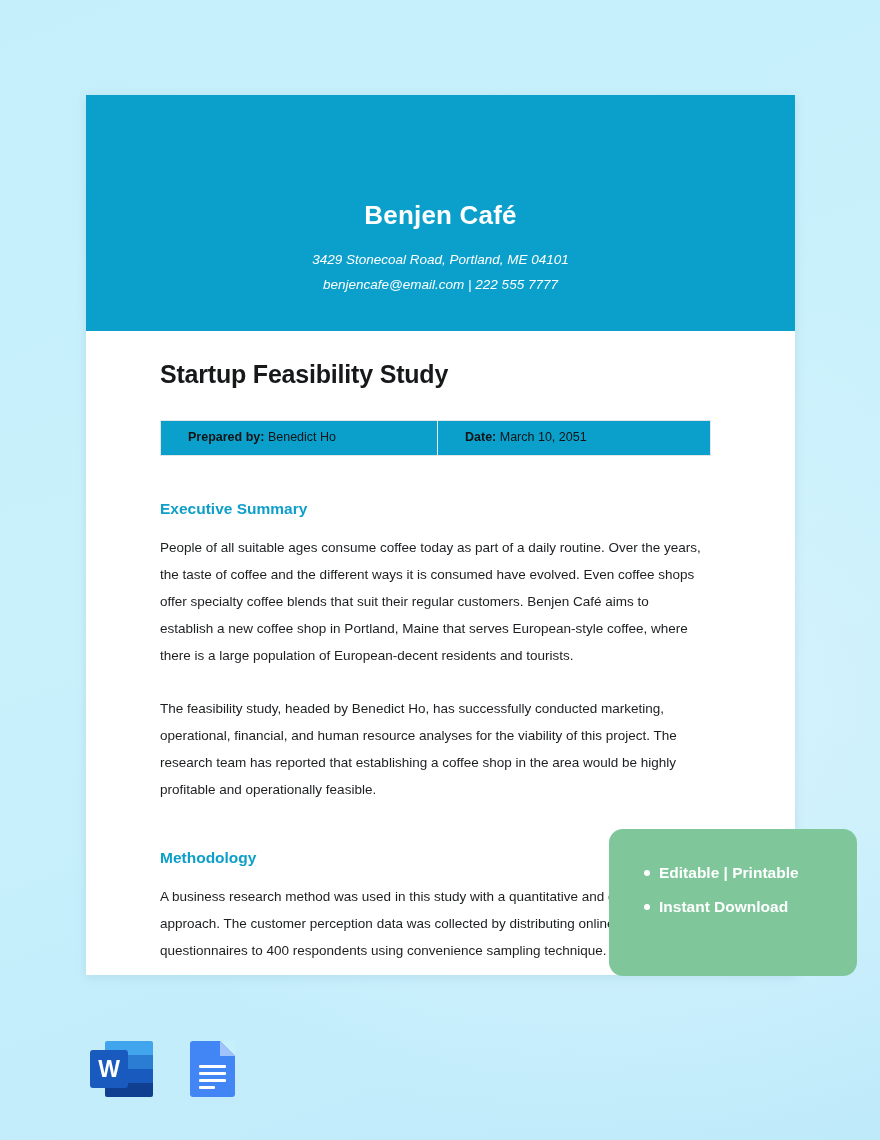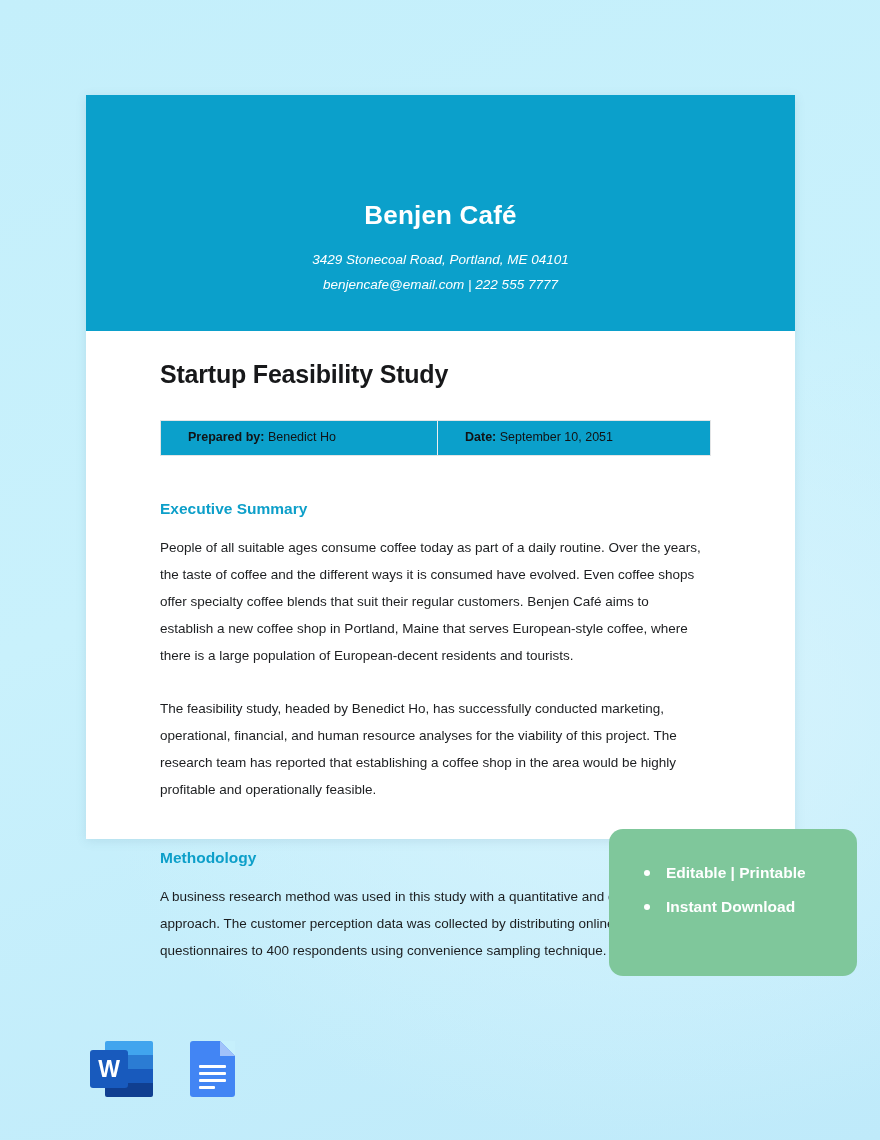--- a/index.html
+++ b/index.html
@@ -25,21 +25,21 @@
       linear-gradient(160deg, #c4effb 0%, #c9f1fc 45%, #bfeafa 100%);
     z-index: 0;
   }
 
   
   .doc-card {
     position: absolute;
     left: 86px;
     top: 95px;
     width: 709px;
-    height: 744px;
+    height: 880px;
     background: #ffffff;
     z-index: 1;
     box-shadow: 0 2px 10px rgba(60, 110, 130, 0.13);
   }
 
   .doc-header {
     height: 236px;
     background: #0ba0cb;
     display: flex;
     flex-direction: column;
@@ -143,21 +143,21 @@
     padding: 34px 0 0 35px;
   }
 
   .promo-item {
     color: #ffffff;
     font-size: 15.5px;
     font-weight: bold;
     line-height: 1.3;
     display: flex;
     align-items: center;
-    gap: 16px;
+    gap: 9px;
   }
 
   .promo-item + .promo-item {
     margin-top: 14px;
   }
 
   .promo-bullet {
     width: 6px;
     height: 6px;
     border-radius: 50%;
@@ -276,21 +276,21 @@
 
     <div class="doc-title">Startup Feasibility Study</div>
 
     <div class="meta-table">
       <div class="meta-cell left">
         <span class="meta-label">Prepared by:</span>
         <span>Benedict Ho</span>
       </div>
       <div class="meta-cell right">
         <span class="meta-label">Date:</span>
-        <span>September 10, 2051</span>
+        <span>March 10, 2051</span>
       </div>
     </div>
 
     <div class="section-heading">Executive Summary</div>
 
     <p class="body-text">People of all suitable ages consume coffee today as part of a daily routine. Over the years, the taste of coffee and the different ways it is consumed have evolved. Even coffee shops offer specialty coffee blends that suit their regular customers. Benjen Café aims to establish a new coffee shop in Portland, Maine that serves European-style coffee, where there is a large population of European-decent residents and tourists.</p>
 
     <p class="body-text">The feasibility study, headed by Benedict Ho, has successfully conducted marketing, operational, financial, and human resource analyses for the viability of this project. The research team has reported that establishing a coffee shop in the area would be highly profitable and operationally feasible.</p>
 
     <div class="section-heading methodology">Methodology</div>

